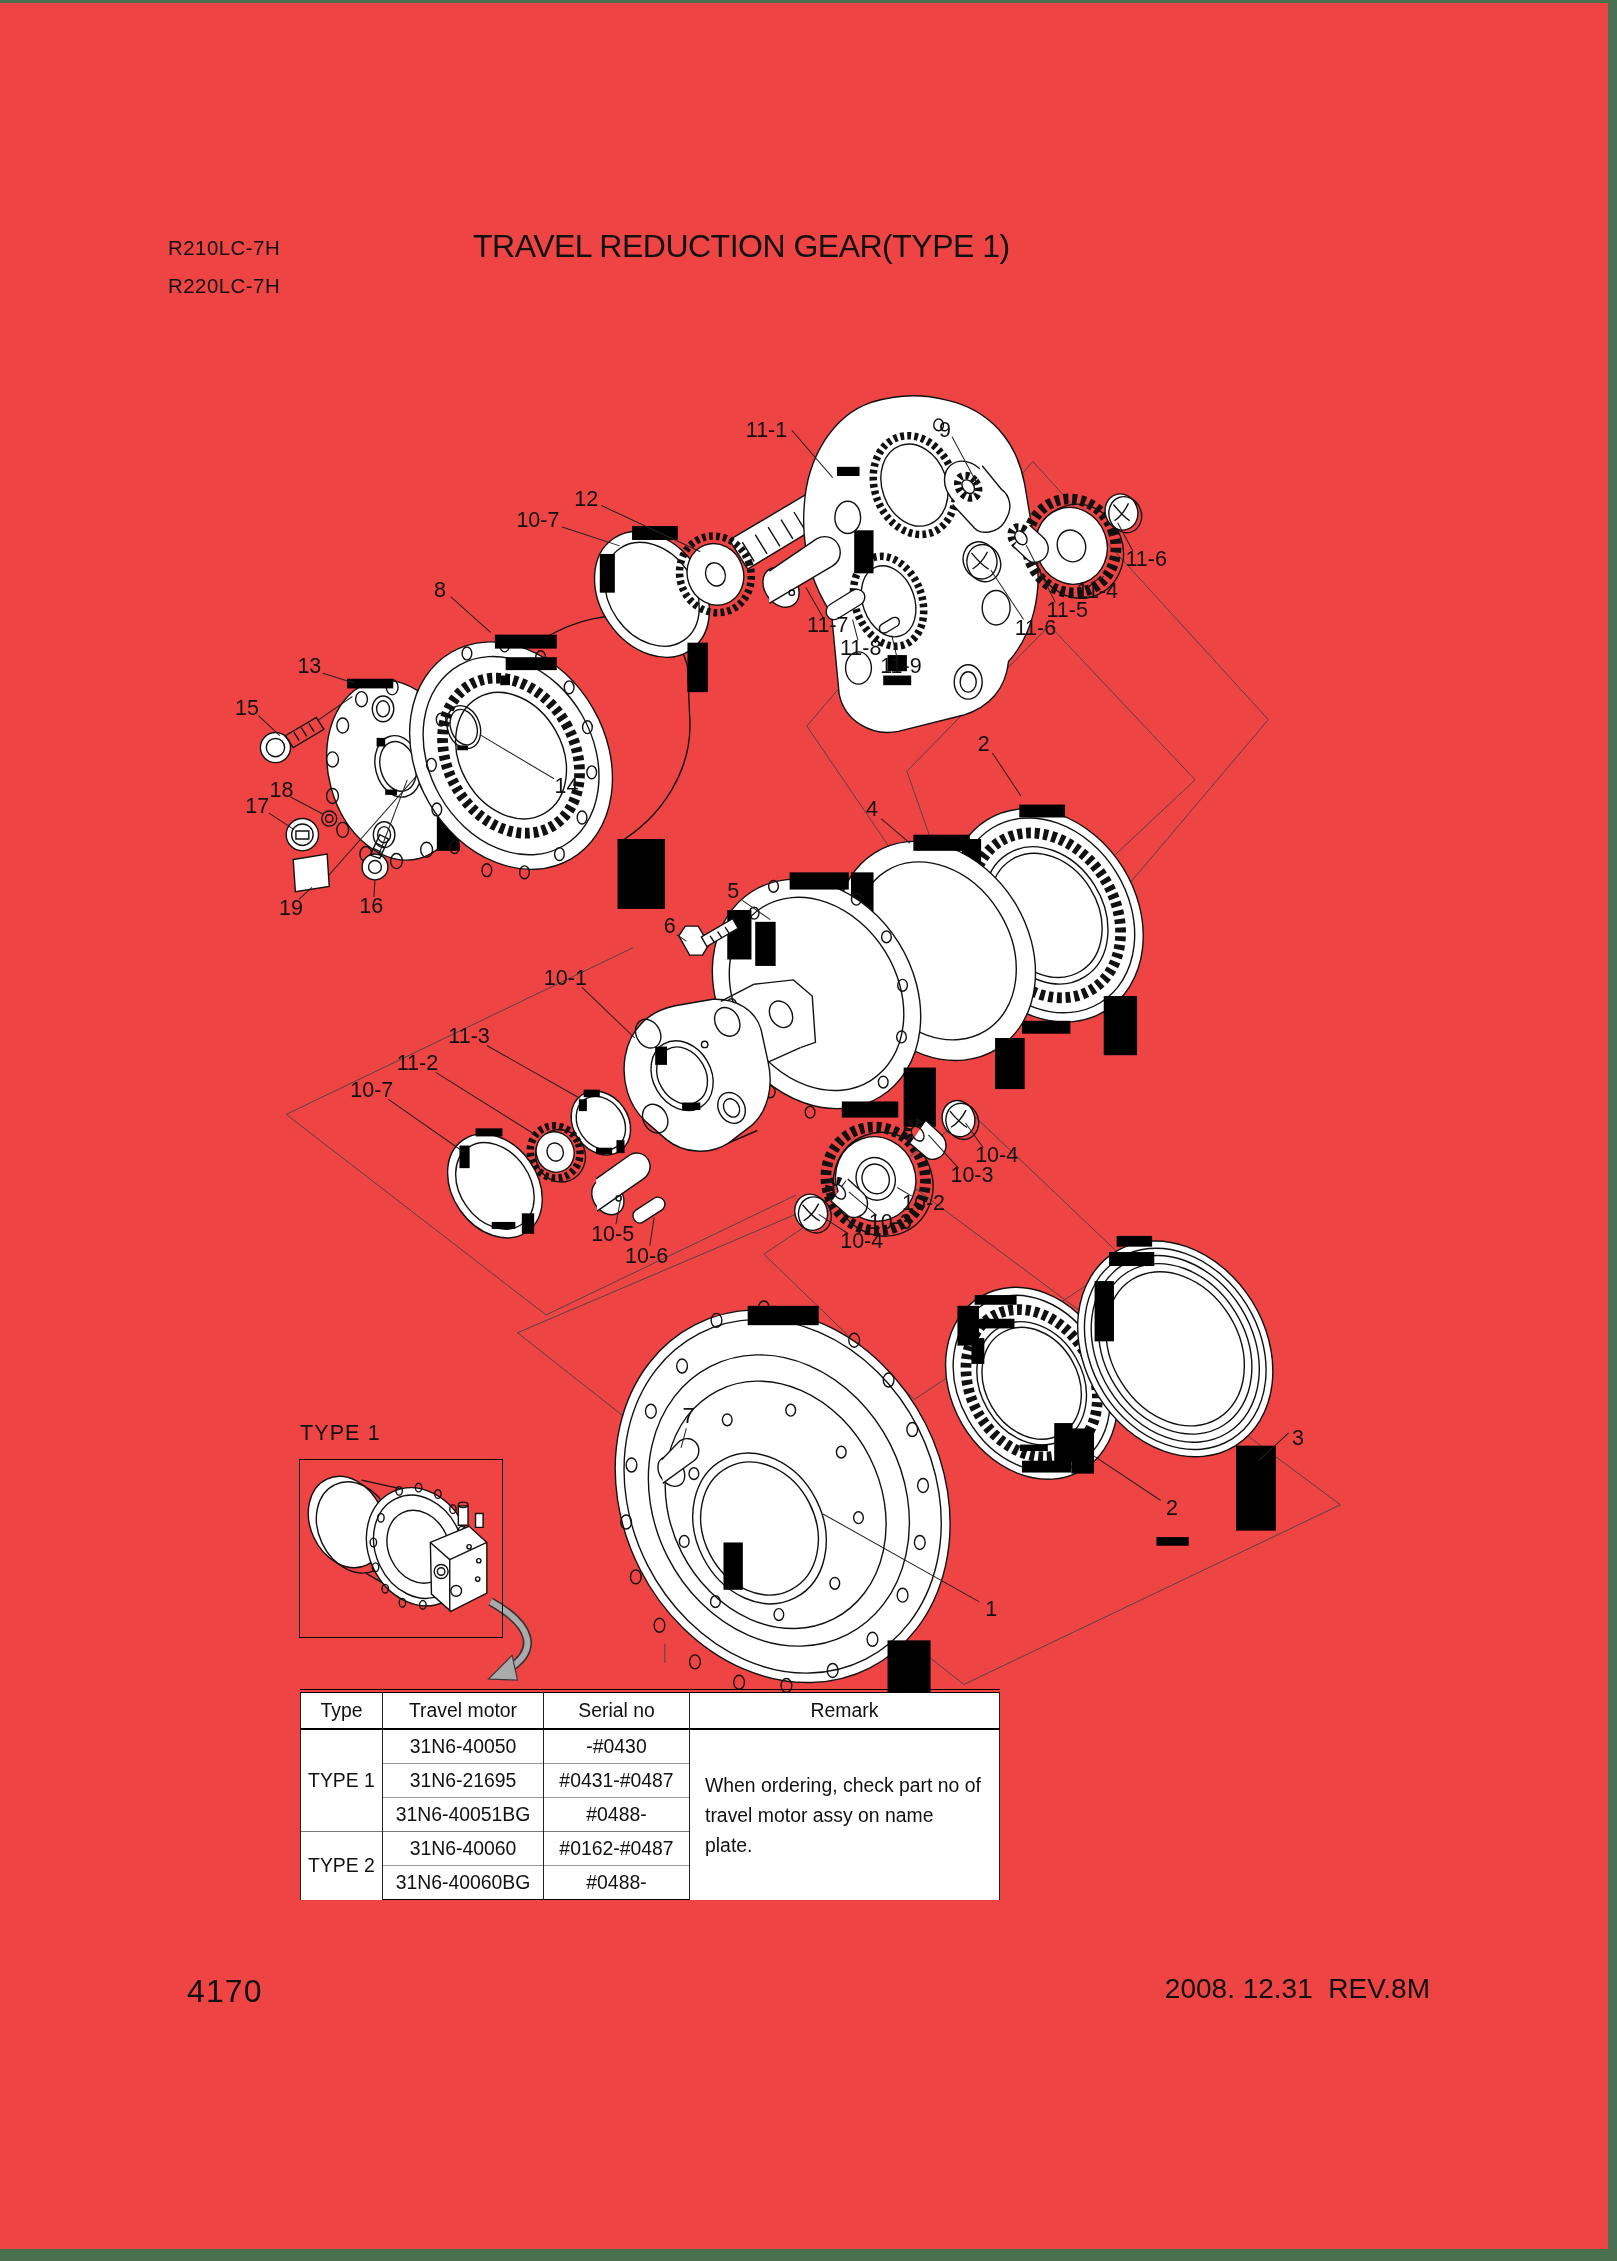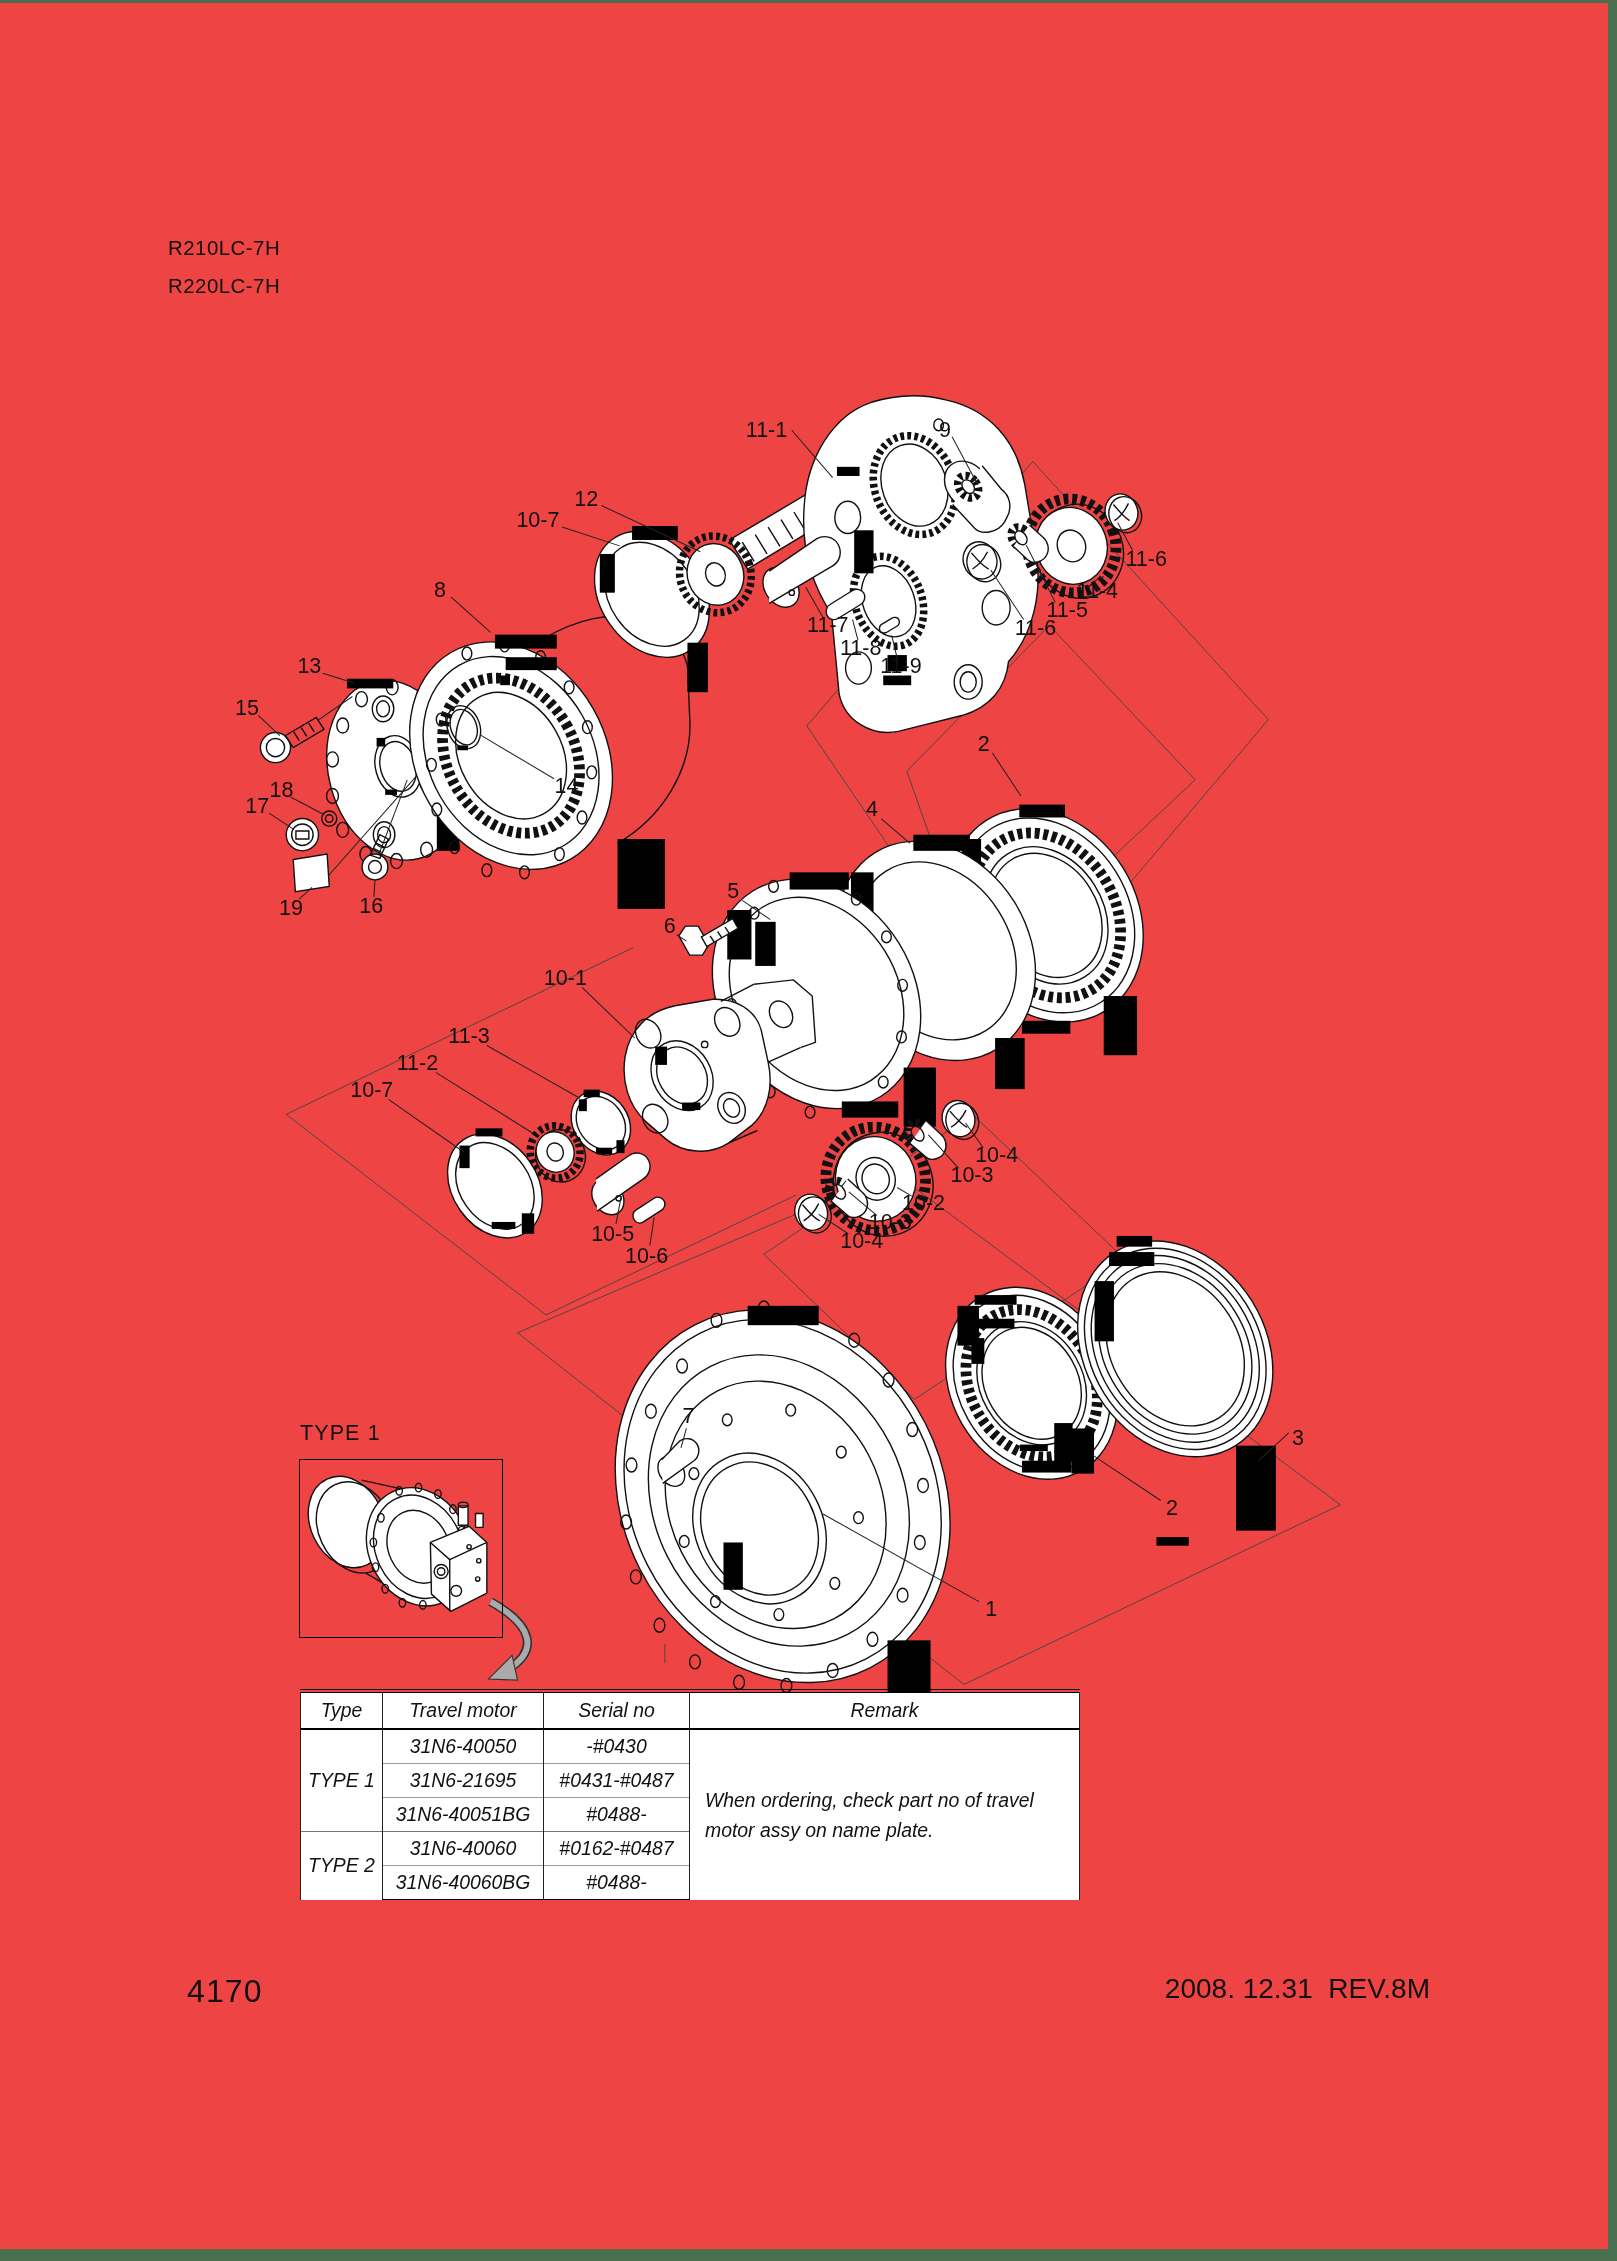--- a/index.html
+++ b/index.html
@@ -18,21 +18,21 @@
   
   .p{fill:none;stroke:#111;stroke-width:2.6px;}
   .pw{fill:#fff;stroke:#111;stroke-width:2.6px;}
   .teeth{fill:none;stroke:#111;stroke-width:20px;stroke-dasharray:9 7;}
   .teeth-s{fill:none;stroke:#111;stroke-width:14px;stroke-dasharray:7 6;}
   .thin{fill:none;stroke:#444;stroke-width:1.7px;}
   .lead{fill:none;stroke:#222;stroke-width:1.9px;}
   .blk{fill:#000;stroke:none;}
   .callout{font:40px "Liberation Sans", sans-serif;fill:#111;}
   
-  .tblwrap{position:absolute;left:300px;top:1689px;width:780px;border-top:1.6px solid #000;padding-top:2.2px;box-sizing:border-box;font-style:italic;}
+  .tblwrap{position:absolute;left:300px;top:1689px;width:700px;border-top:1.6px solid #000;padding-top:2.2px;box-sizing:border-box;}
   table.tbl{width:100%;border-collapse:collapse;table-layout:fixed;
             font-family:"Liberation Sans", sans-serif;font-size:19.4px;color:#111;}
   table.tbl th,table.tbl td{border-left:1.1px solid #222;border-right:1.1px solid #222;text-align:center;
             overflow:hidden;background:#fff;}
   table.tbl th{height:33px;font-weight:normal;border-top:1.1px solid #000;border-bottom:2.7px double #000;}
   table.tbl td{height:31px;border-top:1.1px solid #9a9a9a;}
   table.tbl tr.first td{border-top:none;margin-left:36px;}
   table.tbl td.grp{border-top:1.6px solid #777;}
   table.tbl tr:last-child td{border-bottom:1.6px solid #000;}
   table.tbl td.remark{text-align:left;padding:8px 15px;line-height:1.55;}
@@ -45,20 +45,21 @@
 
   <div class="edge-top" style="background:#48704E"></div>
   <div class="edge-right" style="background:#48704E"></div>
   <div class="edge-bottom" style="background:#48704E"></div>
 
   <div class="models">
     <div>R210LC-7H</div>
     <div>R220LC-7H</div>
   </div>
 
+  <div class="title">TRAVEL REDUCTION GEAR(TYPE 1)</div>
 
   <svg class="diagram" width="1618" height="2261" viewBox="0 0 3008 4204" xmlns="http://www.w3.org/2000/svg">
 
     <g>
       <path class="thin" d="M1920 858 L2358 1338 L1878 1905 L1500 1350 Z"></path>
       <path class="thin" d="M1951 1163 L2222 1450 L1823 1824 L1686 1434 Z"></path>
       <path class="thin" d="M1177 1762 L532 2072 L1015 2445 L1480 2222"></path>
       <path class="thin" d="M1420 2332 L1808 2072 L2092 2342 L1700 2602 Z"></path>
       <path class="thin" d="M962 2478 L1662 2180 L2492 2798 L1792 3132 Z"></path>
       <path class="thin" d="M1236 3056 L1236 3092"></path>

